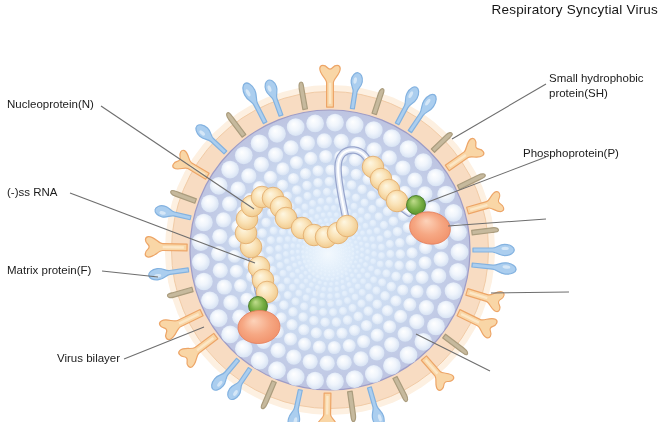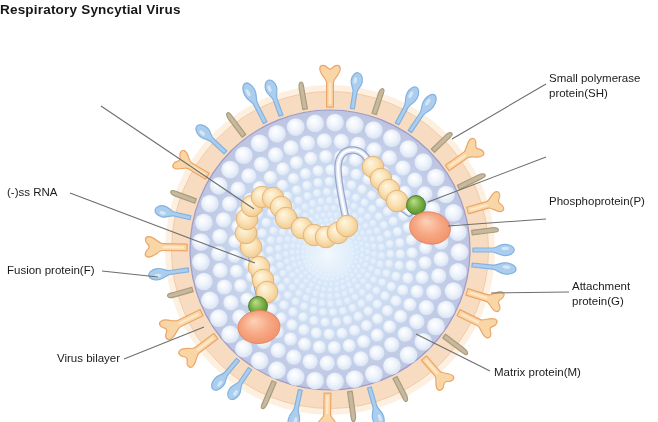--- a/index.html
+++ b/index.html
@@ -1,20 +1,20 @@
 <!DOCTYPE html>
 <html><head>
 <meta charset="utf-8">
 <style>
   html,body{margin:0;padding:0;background:#fff;}
   .canvas{position:relative;width:658px;height:422px;background:#fff;overflow:hidden;
           font-family:"Liberation Sans",sans-serif;}
   .canvas svg{position:absolute;left:0;top:0;}
-  .title{position:absolute;top:2px;left:0;width:658px;text-align:left;
-         font-size:13.5px;font-weight:bold;color:#161616;letter-spacing:.2px;}
+  .title{position:absolute;top:2px;left:0;width:658px;text-align:right;
+         font-size:13.5px;font-weight:normal;color:#161616;letter-spacing:.2px;}
   .lbl{position:absolute;font-size:11.5px;line-height:15px;color:#1b1b1b;white-space:pre;}
 </style>
 </head>
 <body>
 
 <div class="canvas">
   <svg id="vsvg" width="658" height="422" viewBox="0 0 658 422">
       <defs>
         <radialGradient id="gDot" cx="50%" cy="50%" r="65%" fx="38%" fy="32%">
           <stop offset="0%" stop-color="#ffffff" stop-opacity="1"></stop>
@@ -848,22 +848,20 @@
         <line x1="102" y1="271" x2="158" y2="277" stroke="#6e6e6e" stroke-width="1.1"></line>
         <line x1="124" y1="359" x2="204" y2="327" stroke="#6e6e6e" stroke-width="1.1"></line>
         <line x1="546" y1="84" x2="452" y2="139" stroke="#6e6e6e" stroke-width="1.1"></line>
         <line x1="546" y1="157" x2="428" y2="202" stroke="#6e6e6e" stroke-width="1.1"></line>
         <line x1="546" y1="219" x2="448" y2="226" stroke="#6e6e6e" stroke-width="1.1"></line>
         <line x1="569" y1="292" x2="491" y2="293" stroke="#6e6e6e" stroke-width="1.1"></line>
         <line x1="490" y1="371" x2="416" y2="334" stroke="#6e6e6e" stroke-width="1.1"></line>
       </g>
     </svg>
   <div class="title">Respiratory Syncytial Virus</div>
+  <div class="lbl" style="left: 7px; top: 97px;">Nucleoprotein(N)</div>
   <div class="lbl" style="left: 7px; top: 185px; text-align: center;">(-)ss RNA</div>
-  <div class="lbl" style="left: 7px; top: 263px;">Fusion protein(F)</div>
+  <div class="lbl" style="left: 7px; top: 263px;">Matrix protein(F)</div>
   <div class="lbl" style="left: 57px; top: 351px;">Virus bilayer</div>
-  <div class="lbl" style="left: 549px; top: 71px;">Small polymerase
+  <div class="lbl" style="left: 549px; top: 71px;">Small hydrophobic
 protein(SH)</div>
-  <div class="lbl" style="left: 549px; top: 146px; margin-top: 48px;">Phosphoprotein(P)</div>
-  <div class="lbl" style="left: 572px; top: 279px;">Attachment
-protein(G)</div>
-  <div class="lbl" style="left: 494px; top: 365px;">Matrix protein(M)</div>
+  <div class="lbl" style="left: 523px; top: 146px;">Phosphoprotein(P)</div>
 </div>
 
 </body></html>

